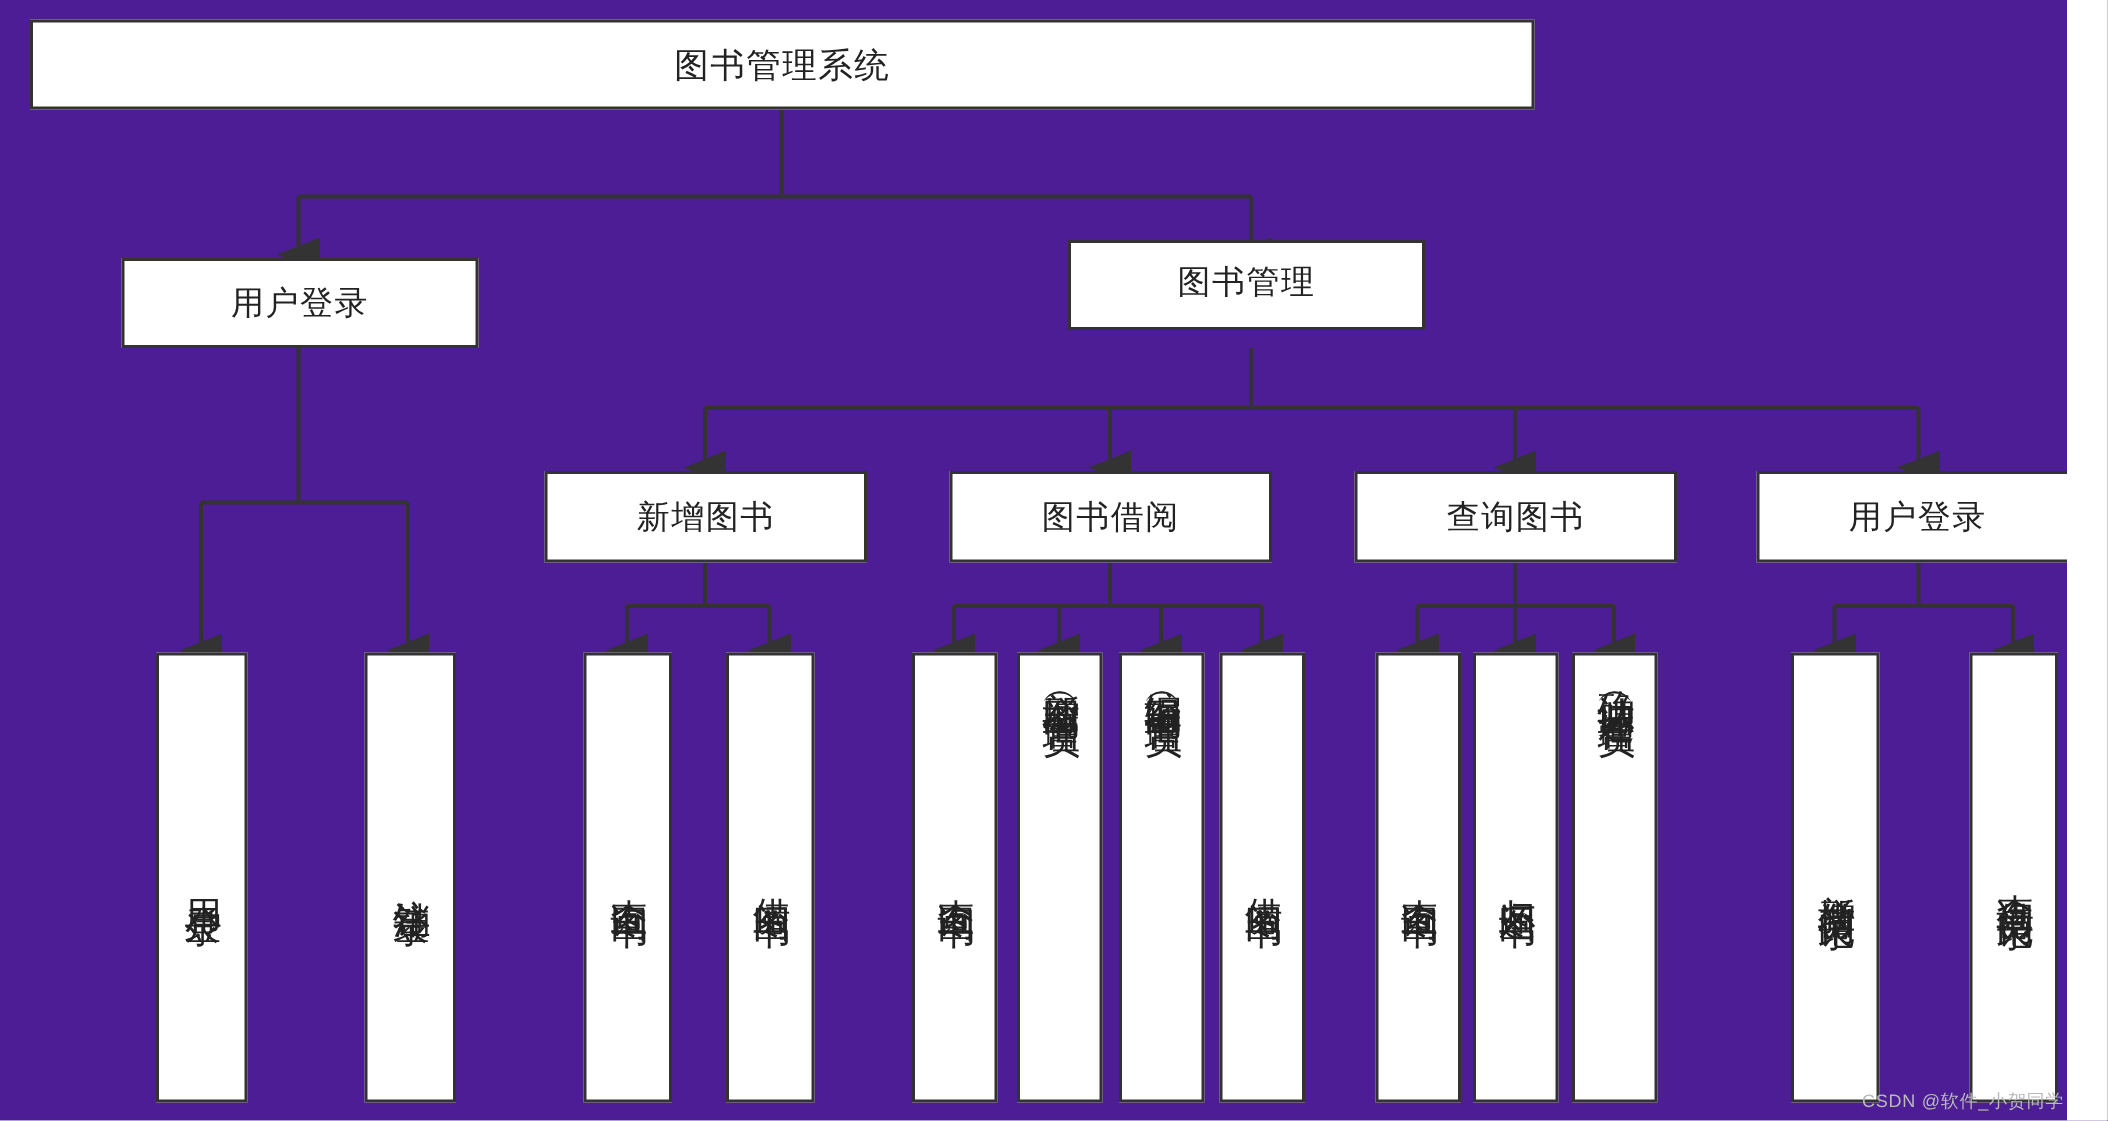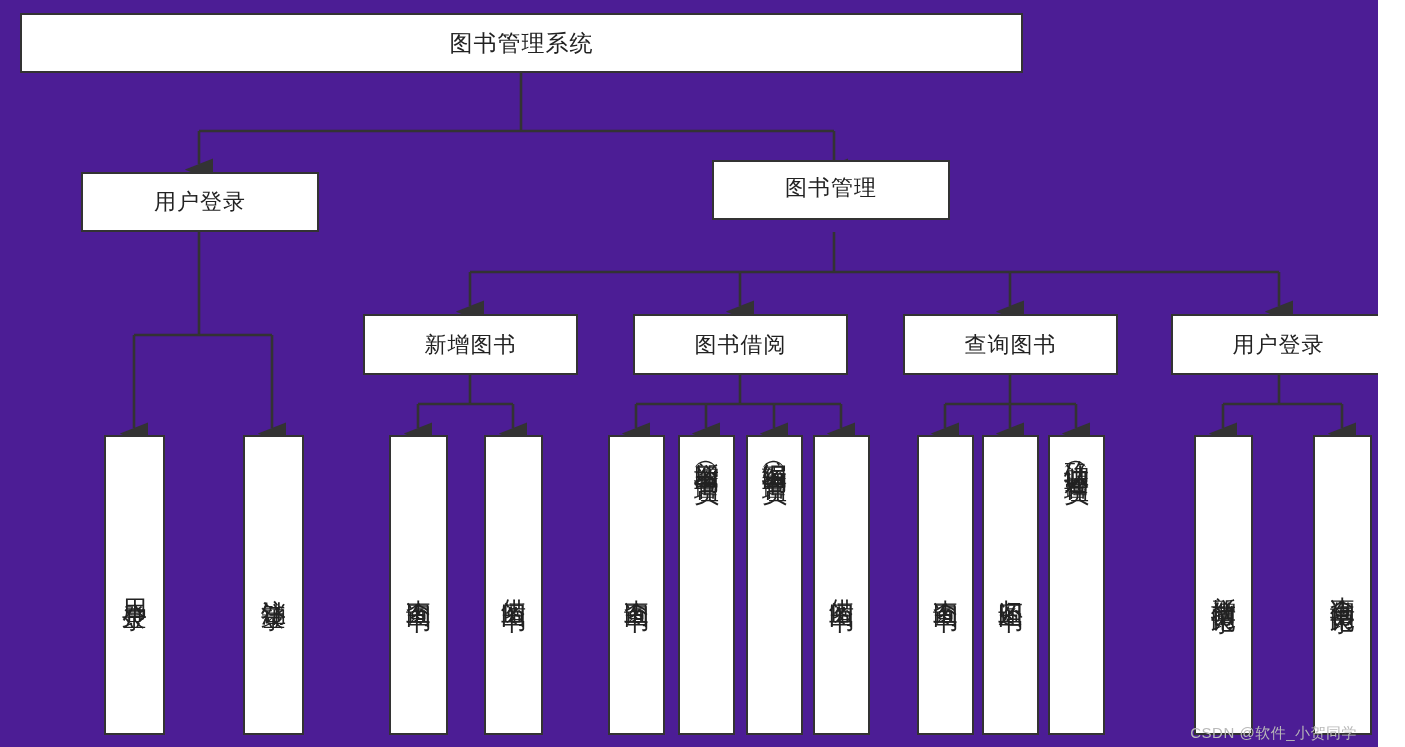--- a/index.html
+++ b/index.html
@@ -64,23 +64,23 @@
   .node.vert .node-label {
     writing-mode: vertical-rl;
     text-orientation: upright;
     font-size: 25px;
     letter-spacing: 3px;
     line-height: 1;
     white-space: nowrap;
   }
   #watermark {
     position: absolute;
-    right: 21px;
+    right: 2px;
     bottom: 4px;
-    font-size: 15px;
+    font-size: 12px;
     color: #b9b9b9;
     letter-spacing: 0.5px;
     z-index: 3;
     white-space: nowrap;
     font-family: "Liberation Sans", "DejaVu Sans", sans-serif;
   }
 </style>
 </head>
 <body>
 

